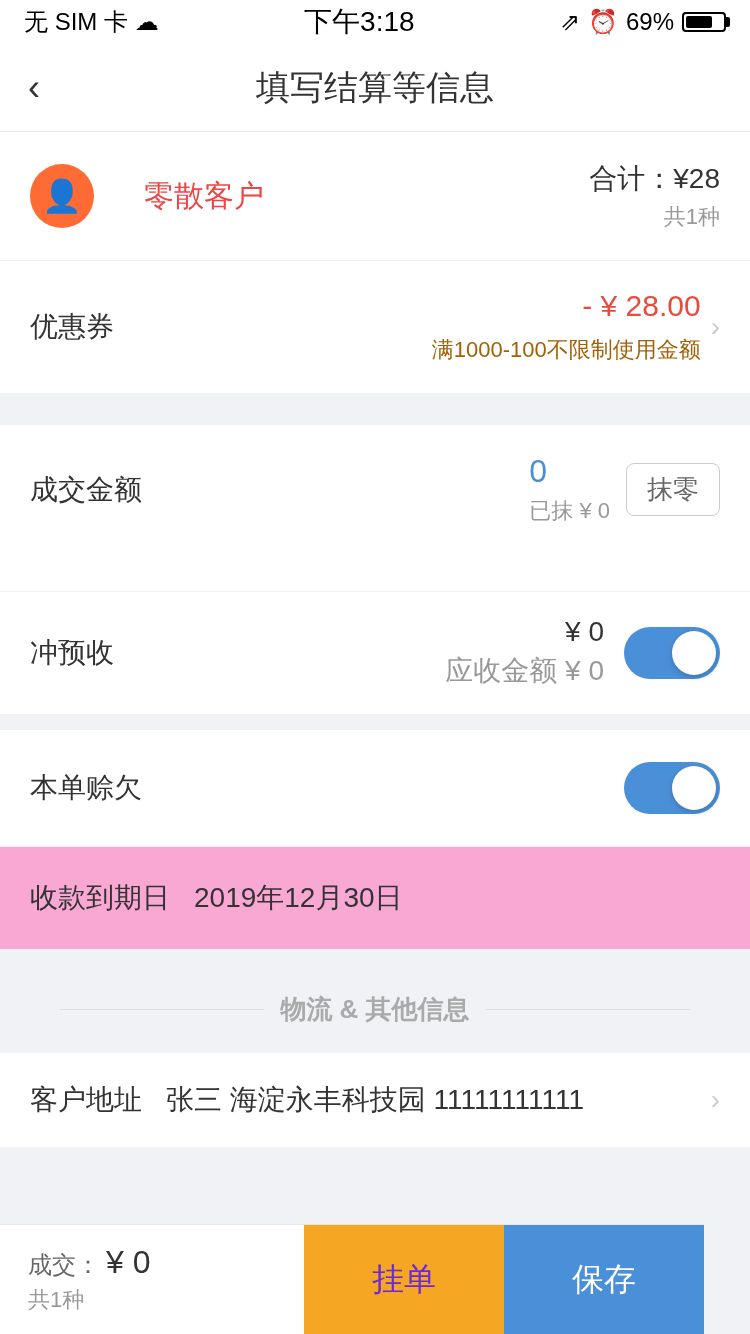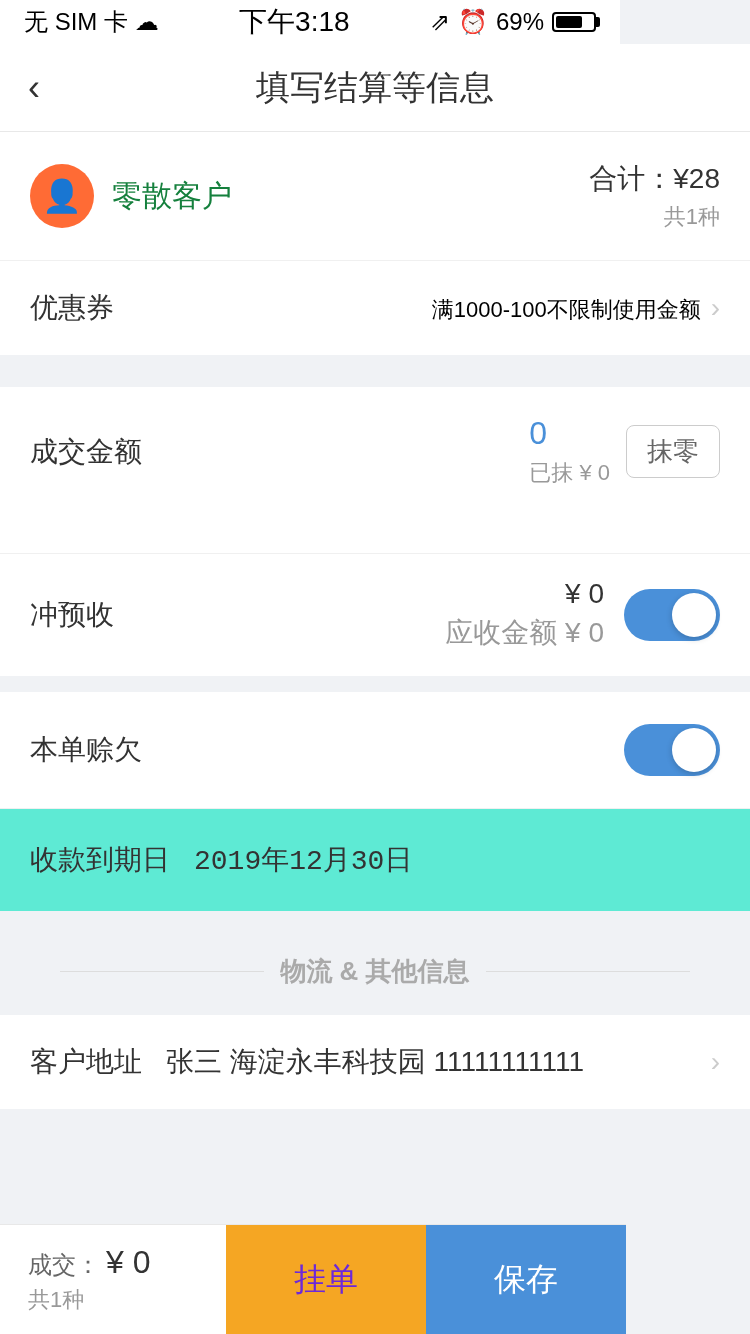--- a/index.html
+++ b/index.html
@@ -10,21 +10,21 @@
       background: #f0f2f5;
       font-family: -apple-system, "PingFang SC", "Helvetica Neue", Arial, sans-serif;
       font-size: 28px;
       color: #333;
       position: relative;
       overflow-x: hidden;
     }
 
     
     .status-bar {
-      width: 620px;
+      width: 750px;
       height: 44px;
       background: #fff;
       display: flex;
       align-items: center;
       justify-content: space-between;
       padding: 0 24px;
       font-size: 24px;
       color: #000;
     }
     .status-left { display: flex; align-items: center; gap: 10px; }
@@ -100,38 +100,38 @@
       background: #fff;
     }
     .customer-left { display: flex; align-items: center; gap: 18px; }
     .customer-avatar {
       width: 64px; height: 64px;
       background: #ff6b35;
       border-radius: 50%;
       display: flex; align-items: center; justify-content: center;
       font-size: 32px; color: #fff;
     }
-    .customer-name { font-size: 30px; color: #15803d; }
+    .customer-name { font-size: 30px; color: #ef4444; margin-left: 32px; }
     .customer-right { text-align: right; }
     .total-amount { font-size: 28px; color: #333; }
     .total-count { font-size: 22px; color: #999; margin-top: 4px; }
 
     
     .row-item {
       display: flex;
       align-items: center;
       justify-content: space-between;
       padding: 28px 30px;
       border-top: 1px solid #f0f0f0;
       background: #fff;
     }
     .row-label { font-size: 28px; color: #333; }
     .row-right { text-align: right; display: flex; align-items: center; gap: 10px; }
     .coupon-value { font-size: 30px; color: #e74c3c; font-weight: 500; }
-    .coupon-sub { font-size: 22px; color: #000000; margin-top: 4px; }
+    .coupon-sub { font-size: 22px; color: #a16207; margin-top: 12px; }
     .chevron-right { color: #ccc; font-size: 28px; }
 
     
     .section-divider {
       height: 16px;
       background: #f0f2f5;
     }
 
     
     .amount-section { background: #fff; }
@@ -193,24 +193,23 @@
       justify-content: space-between;
       padding: 32px 30px;
       background: #fff;
     }
 
     
     .duedate-row {
       display: flex;
       align-items: center;
       padding: 32px 30px;
-      background: #5eead4;
+      background: #f9a8d4;
       border-top: 1px solid #f0f0f0;
       gap: 24px;
-      font-family: Liberation Mono, monospace;
     }
     .duedate-label { font-size: 28px; color: #333; flex-shrink: 0; }
     .duedate-value { font-size: 28px; color: #333; }
 
     
     .logistics-divider {
       background: #f0f2f5;
       height: 56px;
       display: flex;
       align-items: center;
@@ -243,21 +242,21 @@
     }
     .address-label { font-size: 28px; color: #333; flex-shrink: 0; margin-right: 24px; }
     .address-value { font-size: 28px; color: #333; flex: 1; }
     .address-chevron { color: #ccc; font-size: 28px; }
 
     
     .bottom-bar {
       position: fixed;
       bottom: 0;
       left: 0;
-      width: 626px;
+      width: 704px;
       height: 110px;
       background: #fff;
       display: flex;
       align-items: stretch;
       border-top: 1px solid #e8e8e8;
     }
     .bottom-info {
       flex: 1;
       display: flex;
       flex-direction: column;
@@ -320,20 +319,21 @@
       <div class="customer-right">
         <div class="total-amount">合计：¥28</div>
         <div class="total-count">共1种</div>
       </div>
     </div>
 
     <div class="row-item">
       <span class="row-label">优惠券</span>
       <div class="row-right">
         <div>
+          <div class="coupon-value">- ¥ 28.00</div>
           <div class="coupon-sub">满1000-100不限制使用金额</div>
         </div>
         <span class="chevron-right">›</span>
       </div>
     </div>
   </div>
 
   <div class="section-divider"></div>
 
   <div class="amount-section">

